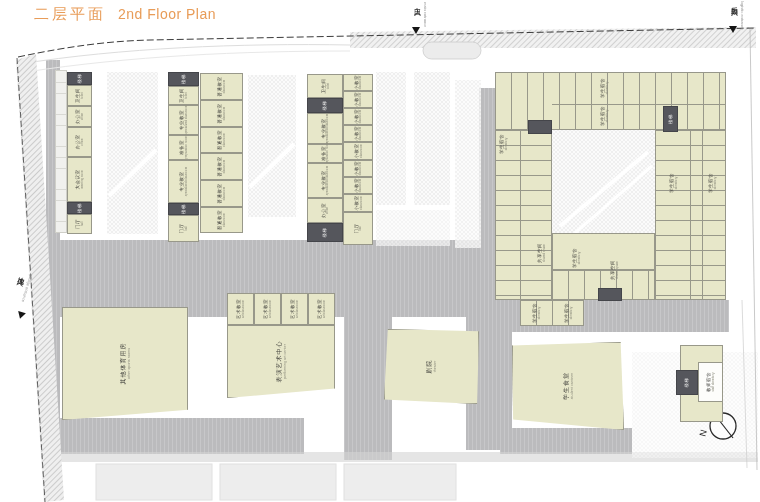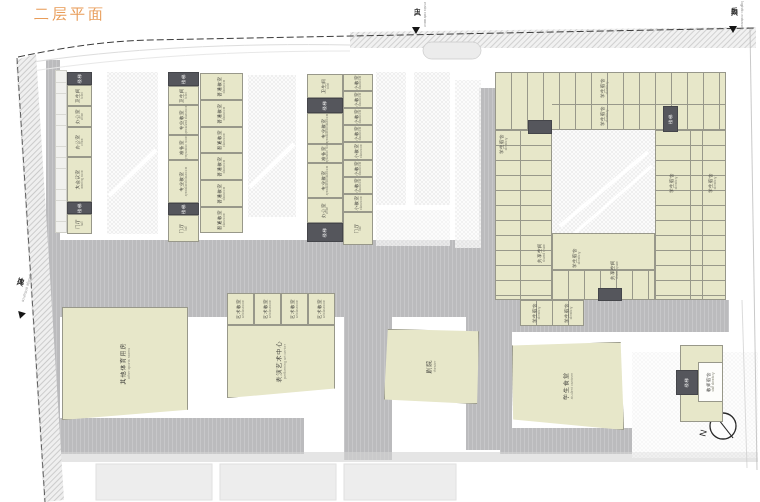--- a/index.html
+++ b/index.html
@@ -431,20 +431,21 @@
     </div>
   <div class="room dark" style="left:676px;top:370px;width:22px;height:25px">
       <div class="lab">
         <span class="zh">楼梯</span>
       </div>
     </div>
   <div class="nlabel" style="left:700px;top:428px">N</div>
 
   <div class="title">
     <span class="zh">二层平面</span>
+    <span class="en">2nd Floor Plan</span>
   </div>
 
   <div class="entr" style="left:412px;top:2px">
     <span class="zh">主入口</span>
       <span class="en">main entrance</span>
   </div>
   <div class="tri" style="left:412px;top:27px"></div>
 
   <div class="entr" style="left:729px;top:1px">
     <span class="zh">后勤入口</span>

